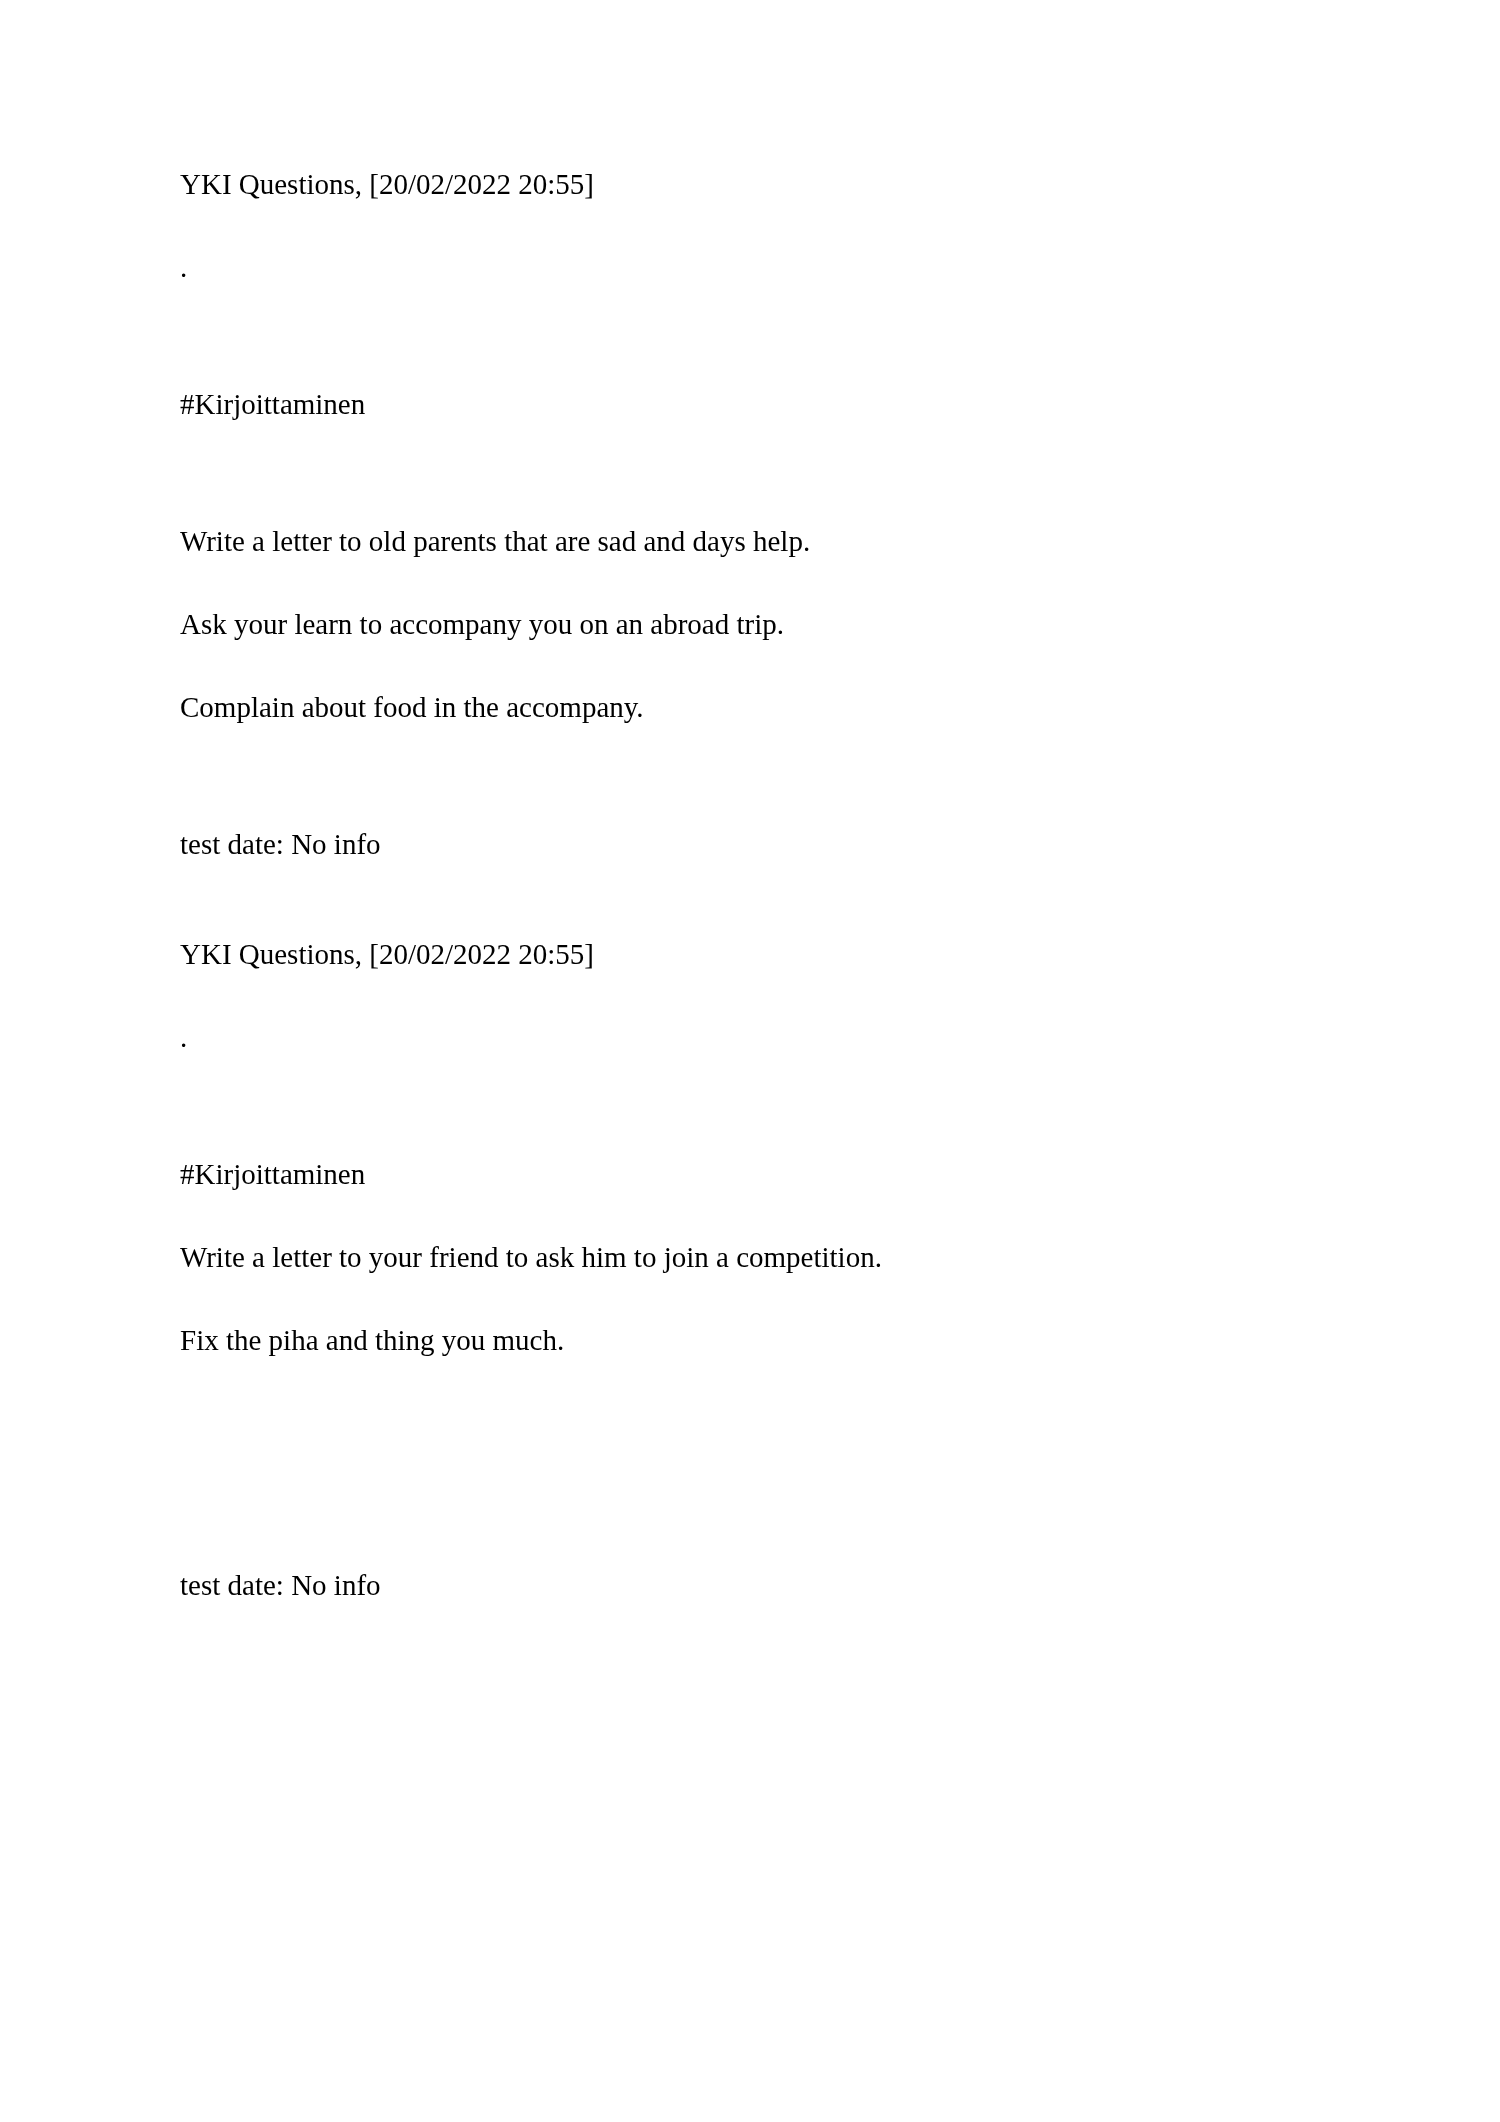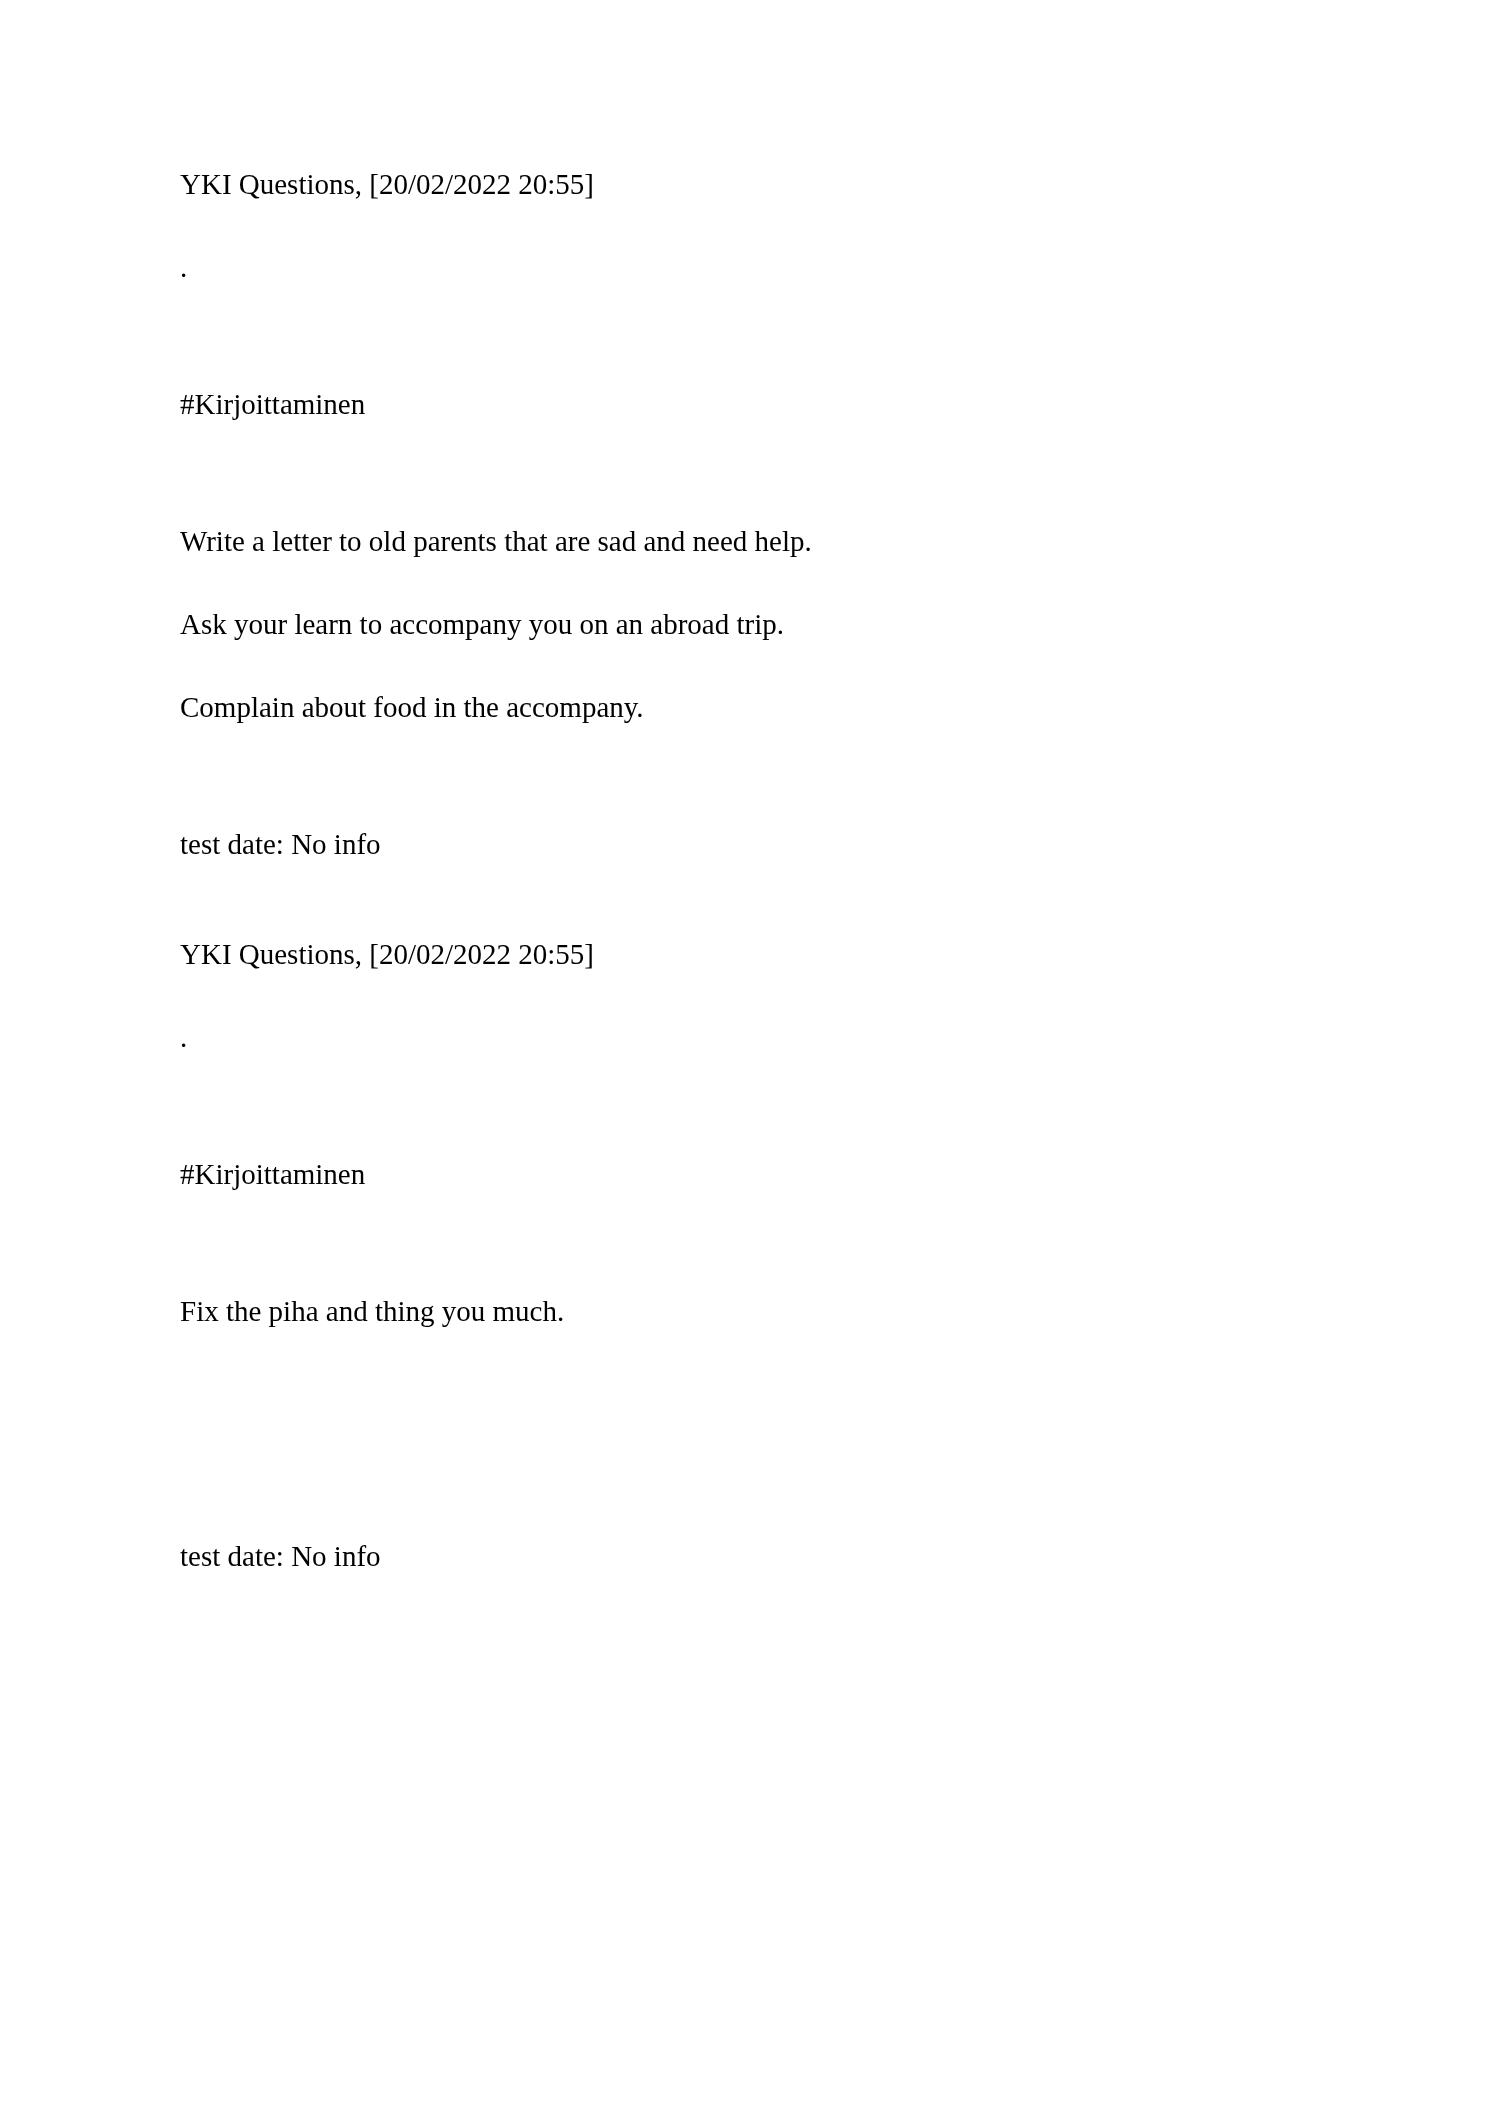--- a/index.html
+++ b/index.html
@@ -48,38 +48,39 @@
 <div class="page">
   <div class="content">
 
     <div class="block">
       <p class="para">YKI Questions, [20/02/2022 20:55]</p>
       <div class="gap-md"></div>
       <p class="para">.</p>
       <div class="gap-xl"></div>
       <p class="para">#Kirjoittaminen</p>
       <div class="gap-xl"></div>
-      <p class="para">Write a letter to old parents that are sad and need help.</p>
+      <p class="para">Write a letter to old parents that are sad and days help.</p>
       <div class="gap-md"></div>
       <p class="para">Ask your learn to accompany you on an abroad trip.</p>
       <div class="gap-md"></div>
       <p class="para">Complain about food in the accompany.</p>
       <div class="gap-xl"></div>
       <p class="para">test date: No info</p>
     </div>
 
     <div class="spacer-line"></div>
 
     <div class="block">
       <p class="para">YKI Questions, [20/02/2022 20:55]</p>
       <div class="gap-md"></div>
       <p class="para">.</p>
       <div class="gap-xl"></div>
       <p class="para">#Kirjoittaminen</p>
       <div class="gap-md"></div>
+      <p class="para">Write a letter to your friend to ask him to join a competition.</p>
       <div class="gap-md"></div>
       <p class="para">Fix the piha and thing you much.</p>
       <div class="gap-md"></div>
       <div class="gap-md"></div>
       <div class="gap-xl"></div>
       <p class="para">test date: No info</p>
     </div>
 
   </div>
 </div>

